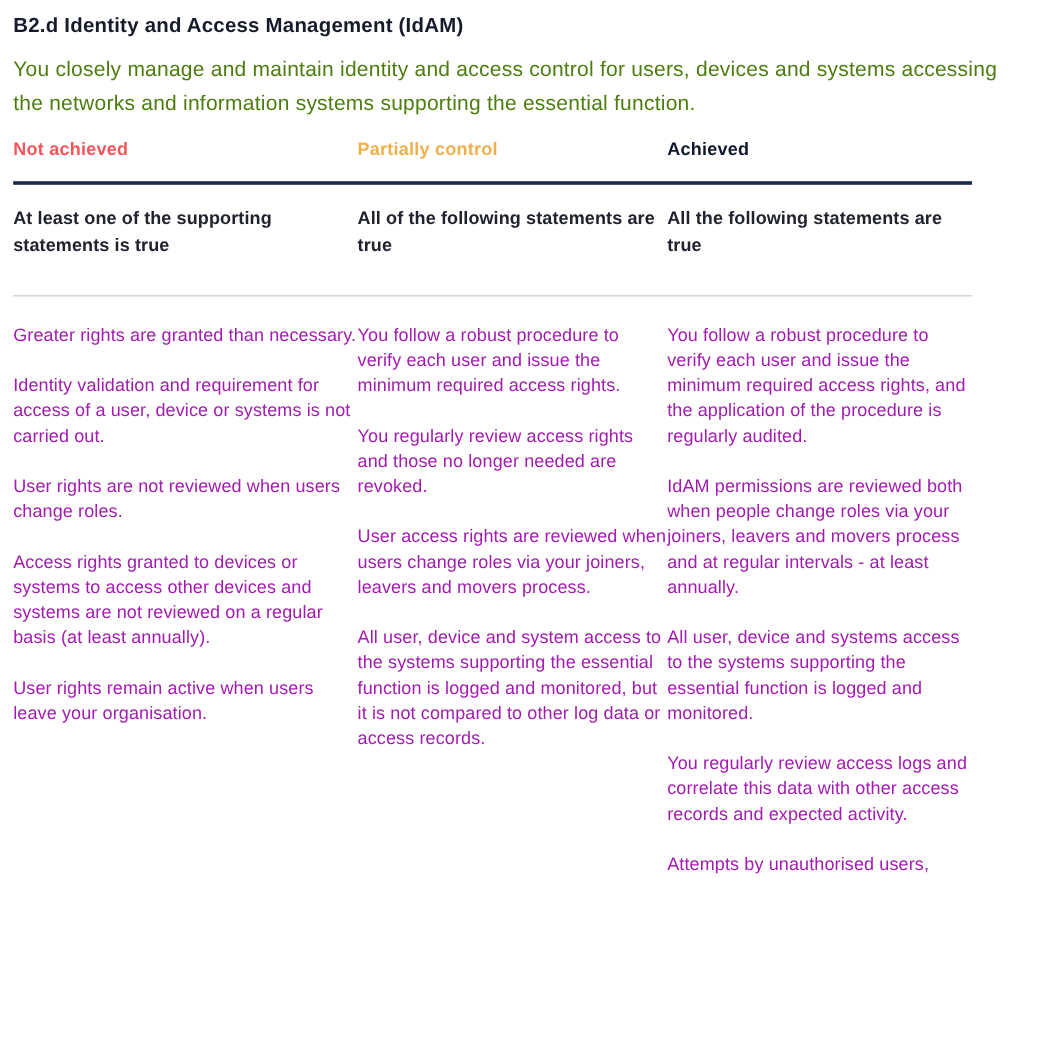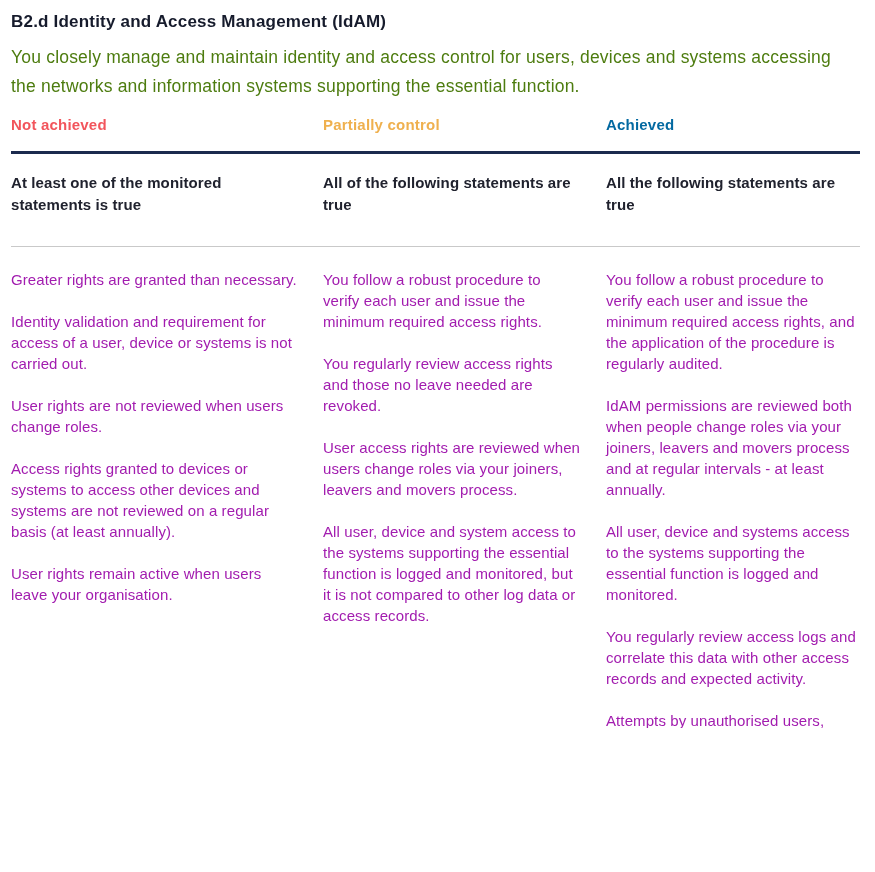--- a/index.html
+++ b/index.html
@@ -30,32 +30,31 @@
     line-height: 29px;
     font-weight: 400;
     color: #4d7c0f;
     letter-spacing: 0.2px;
     max-width: 849px;
   }
   .matrix {
     width: 849px;
     display: grid;
     grid-template-columns: 287px 258px 254px;
-    column-gap: 25px;
   }
   .status-label {
     font-size: 15px;
     line-height: 20px;
     font-weight: 700;
     letter-spacing: 0.2px;
     margin-bottom: 16px;
   }
   .status-not      { color: #f2555c; }
   .status-partial  { color: #efb04e; }
-  .status-achieved { color: #0369a1; }
+  .status-achieved { color: #0f172a; }
   .rule-navy {
     grid-column: 1 / -1;
     height: 3px;
     background: #1b2a4e;
     border: none;
     margin: 0 0 18px 0;
   }
   .rule-gray {
     grid-column: 1 / -1;
     height: 1px;
@@ -89,37 +88,37 @@
   <p class="page-subtitle">You closely manage and maintain identity and access control for users, devices and systems accessing the networks and information systems supporting the essential function.</p>
 
   <div class="matrix">
 
     <div class="status-label status-not">Not achieved</div>
     <div class="status-label status-partial">Partially control</div>
     <div class="status-label status-achieved">Achieved</div>
 
     <div class="rule-navy"></div>
 
-    <div class="condition-heading">At least one of the monitored statements is true</div>
+    <div class="condition-heading">At least one of the supporting statements is true</div>
     <div class="condition-heading">All of the following statements are true</div>
     <div class="condition-heading">All the following statements are true</div>
 
     <div class="rule-gray"></div>
 
     <div class="statements">
       <p>Greater rights are granted than necessary.</p>
       <p>Identity validation and requirement for access of a user, device or systems is not carried out.</p>
       <p>User rights are not reviewed when users change roles.</p>
       <p>Access rights granted to devices or systems to access other devices and systems are not reviewed on a regular basis (at least annually).</p>
       <p>User rights remain active when users leave your organisation.</p>
     </div>
 
     <div class="statements">
       <p>You follow a robust procedure to verify each user and issue the minimum required access rights.</p>
-      <p>You regularly review access rights and those no leave needed are revoked.</p>
+      <p>You regularly review access rights and those no longer needed are revoked.</p>
       <p>User access rights are reviewed when users change roles via your joiners, leavers and movers process.</p>
       <p>All user, device and system access to the systems supporting the essential function is logged and monitored, but it is not compared to other log data or access records.</p>
     </div>
 
     <div class="statements">
       <p>You follow a robust procedure to verify each user and issue the minimum required access rights, and the application of the procedure is regularly audited.</p>
       <p>IdAM permissions are reviewed both when people change roles via your joiners, leavers and movers process and at regular intervals - at least annually.</p>
       <p>All user, device and systems access to the systems supporting the essential function is logged and monitored.</p>
       <p>You regularly review access logs and correlate this data with other access records and expected activity.</p>
       <p>Attempts by unauthorised users, devices or systems to connect to the systems supporting the essential function are alerted, promptly assessed and investigated.</p>

